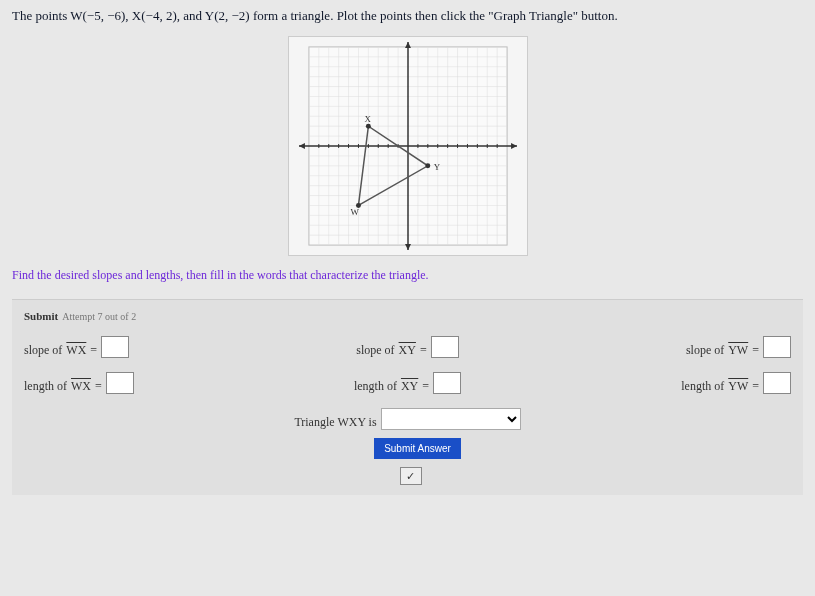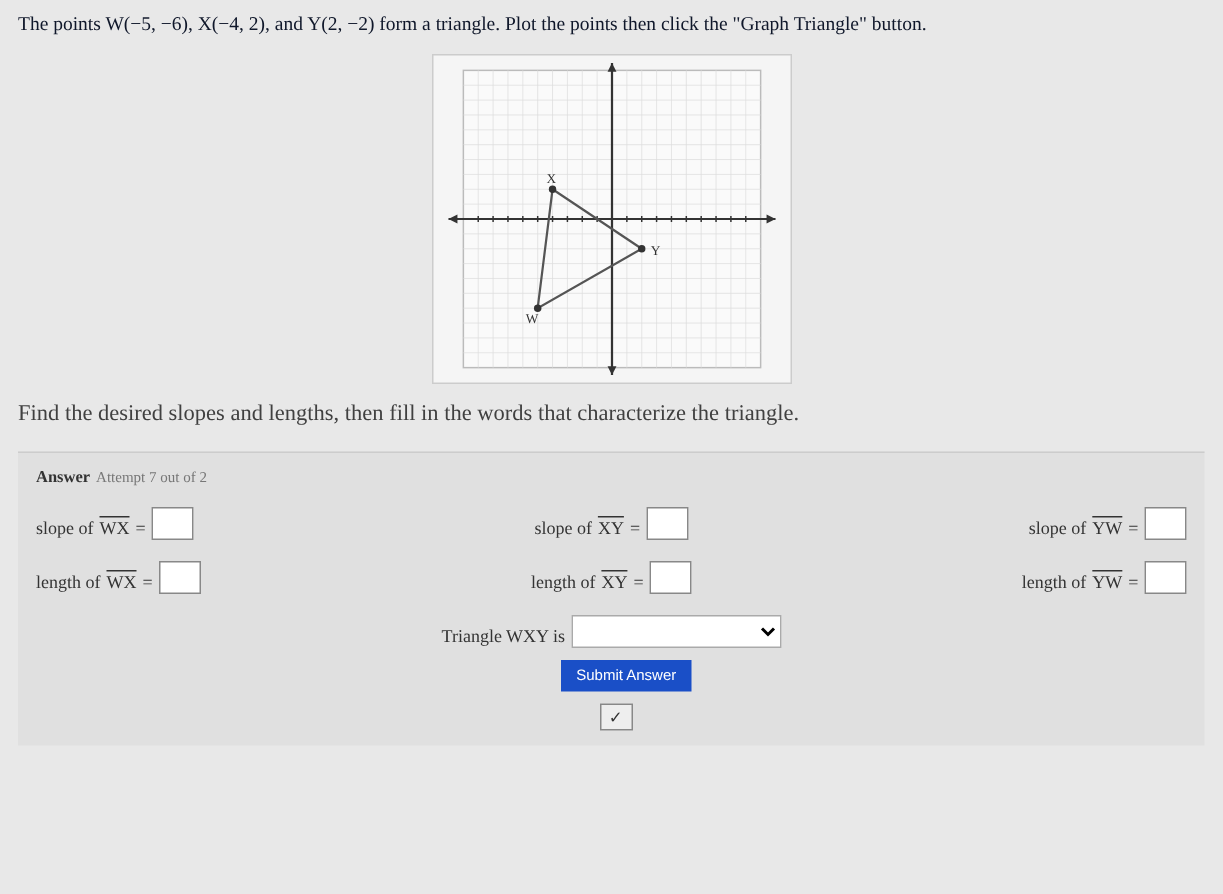--- a/index.html
+++ b/index.html
@@ -26,22 +26,22 @@
     .graph-wrap {
       display: flex;
       justify-content: center;
       margin-bottom: 12px;
     }
     .graph {
       background: #f5f5f5;
       border: 1px solid #ccc;
     }
     .instruction2 {
-      font-size: 15px;
-      color: #404040;
+      font-size: 12px;
+      color: #6d28d9;
       margin: 10px 0 16px 0;
     }
     .answer-section {
       background: #e0e0e0;
       padding: 10px 12px;
       border-top: 1px solid #ccc;
     }
     .answer-header {
       font-size: 11px;
       margin-bottom: 14px;
@@ -188,21 +188,21 @@
       <text x="62" y="180" font-size="9" fill="#333">W</text>
       <text x="76" y="86" font-size="9" fill="#333">X</text>
       <text x="146" y="134" font-size="9" fill="#333">Y</text>
     </svg>
   </div>
 
   <div class="instruction2">Find the desired slopes and lengths, then fill in the words that characterize the triangle.</div>
 
   <div class="answer-section">
     <div class="answer-header">
-      <b>Answer</b><span>Attempt 7 out of 2</span>
+      <b>Submit</b><span>Attempt 7 out of 2</span>
     </div>
 
     <div class="row">
       <div class="cell">
         <span>slope of </span>
           <span class="overline">WX</span>
           <span> = </span>
         <input class="small-input" style="">
       </div>
       <div class="cell">

